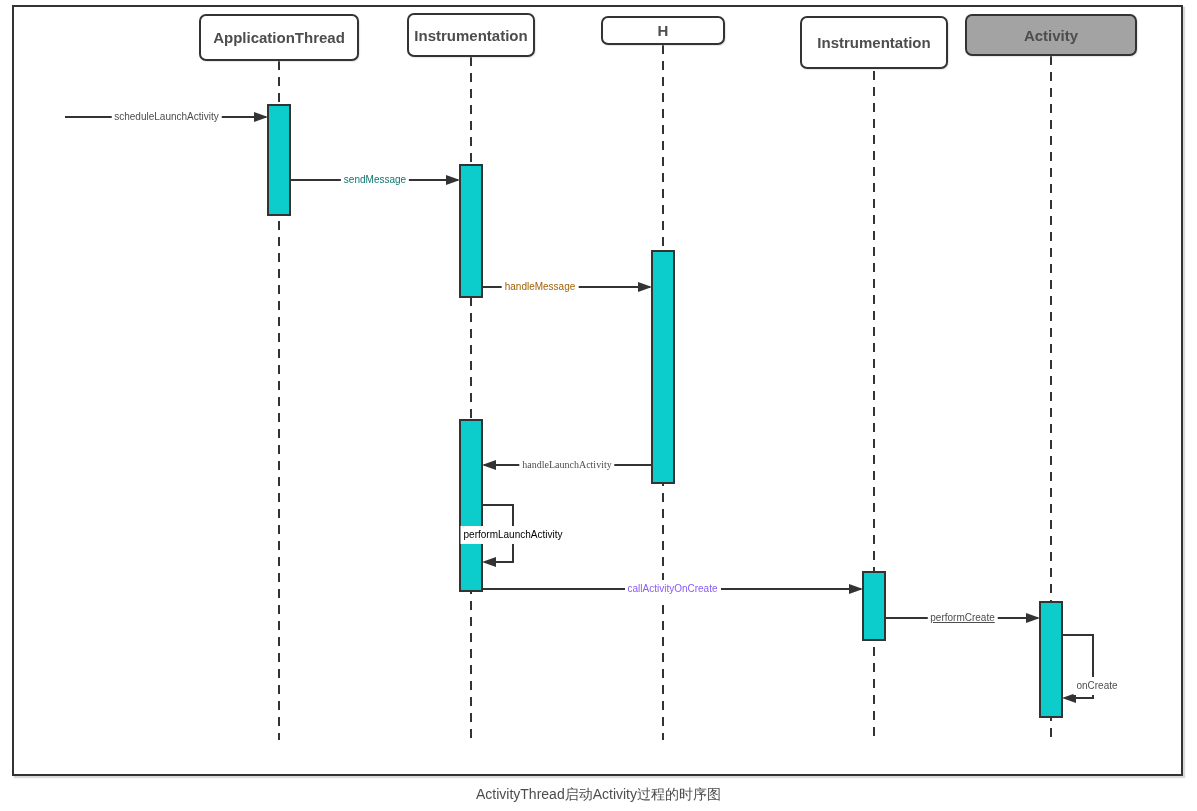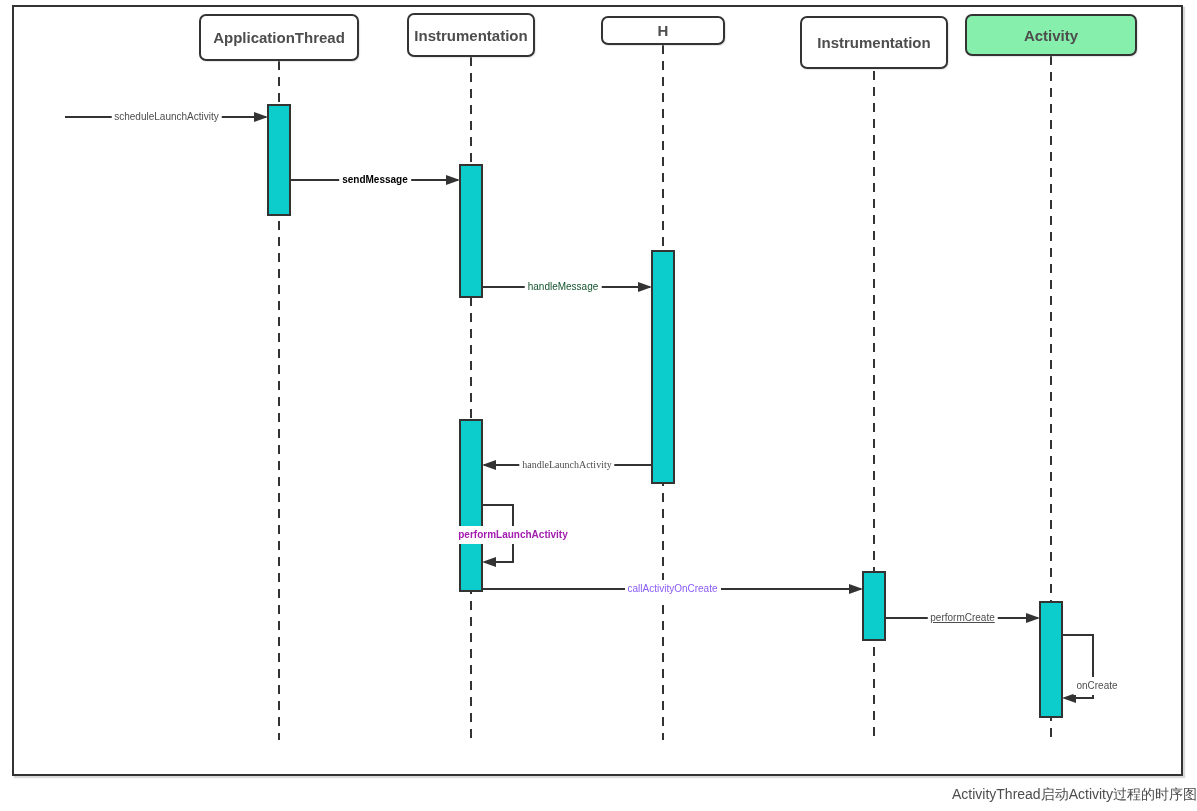--- a/index.html
+++ b/index.html
@@ -15,21 +15,21 @@
   .pbox{
     position:absolute;box-sizing:border-box;border:2px solid #701a75;border-radius:7px;
     background:#fff;display:flex;align-items:center;justify-content:center;
     color:#4d4d4d;font-size:15px;box-shadow:1px 1px 1px rgba(190,190,190,.35);font-weight:bold;
   }
   .msg-label{
     position:absolute;transform:translate(-50%,-50%);background:#fff;color:#4d4d4d;
     font-size:10px;line-height:18px;padding:0 3px;white-space:nowrap;
   }
   #caption{
-    position:absolute;left:0;top:786px;width:100%;text-align:right;
+    position:absolute;left:0;top:786px;width:100%;text-align:center;
     color:#4d4d4d;font-size:14px;
   }
 </style>
 </head>
 <body>
 
 <div id="stage" style="width: 1197px; height: 811px;">
   <div id="diagram-border" style="left: 12px; top: 5px; width: 1171px; height: 771px; border-color: rgb(51, 51, 51);"></div>
   <svg id="diagram-svg" xmlns="http://www.w3.org/2000/svg" width="1197" height="811">
       <line x1="279" y1="61" x2="279" y2="740" stroke="#333333" stroke-width="2" stroke-dasharray="9 7"></line>
@@ -55,35 +55,35 @@
       <polygon points="482,562 496,557 496,567" fill="#333333"></polygon>
       <line x1="482" y1="589" x2="861" y2="589" stroke="#333333" stroke-width="2"></line>
       <polygon points="863,589 849,584 849,594" fill="#333333"></polygon>
       <line x1="885" y1="618" x2="1038" y2="618" stroke="#333333" stroke-width="2"></line>
       <polygon points="1040,618 1026,613 1026,623" fill="#333333"></polygon>
       <polyline points="1062,635 1093,635 1093,698 1075,698" fill="none" stroke="#333333" stroke-width="2"></polyline>
       <polygon points="1062,698 1076,693 1076,703" fill="#333333"></polygon>
     </svg>
   <div id="caption">ActivityThread启动Activity过程的时序图</div>
 <div class="msg-label" style="left: 166.5px; top: 117px; color: rgb(77, 77, 77);">scheduleLaunchActivity</div>
-    <div class="msg-label" style="left: 375px; top: 180px; color: #000000; font-weight: bold;">sendMessage</div>
-    <div class="msg-label" style="left: 563px; top: 287px; color: #14532d;">handleMessage</div>
+    <div class="msg-label" style="left: 375px; top: 180px; color: #0f766e;">sendMessage</div>
+    <div class="msg-label" style="left: 540px; top: 287px; color: #a16207;">handleMessage</div>
     <div class="msg-label" style="left: 567px; top: 465px; color: rgb(77, 77, 77); font-family: Liberation Serif, serif;">handleLaunchActivity</div>
-    <div class="msg-label" style="left: 513px; top: 535px; color: #a21caf; font-weight: bold;">performLaunchActivity</div>
+    <div class="msg-label" style="left: 513px; top: 535px; color: #000000;">performLaunchActivity</div>
     <div class="msg-label" style="left: 672.5px; top: 589px; color: #8b5cf6;">callActivityOnCreate</div>
     <div class="msg-label" style="left: 962.5px; top: 618px; color: rgb(77, 77, 77); text-decoration: underline;">performCreate</div>
     <div class="msg-label" style="left: 1097px; top: 670px; color: rgb(77, 77, 77); margin-top: 16px;">onCreate</div>
     <div class="pbox" style="left: 199px; top: 14px; width: 160px; height: 47px; border-color: rgb(51, 51, 51); background: rgb(255, 255, 255);">
       <span>ApplicationThread</span>
     </div>
     <div class="pbox" style="left: 407px; top: 13px; width: 128px; height: 44px; border-color: rgb(51, 51, 51); background: rgb(255, 255, 255);">
       <span>Instrumentation</span>
     </div>
     <div class="pbox" style="left: 601px; top: 16px; width: 124px; height: 29px; border-color: rgb(51, 51, 51); background: rgb(255, 255, 255);">
       <span>H</span>
     </div>
     <div class="pbox" style="left: 800px; top: 16px; width: 148px; height: 53px; border-color: rgb(51, 51, 51); background: rgb(255, 255, 255);">
       <span>Instrumentation</span>
     </div>
-    <div class="pbox" style="left: 965px; top: 14px; width: 172px; height: 42px; border-color: rgb(51, 51, 51); background: #86efac;">
+    <div class="pbox" style="left: 965px; top: 14px; width: 172px; height: 42px; border-color: rgb(51, 51, 51); background: #a3a3a3;">
       <span>Activity</span>
     </div>
   </div>
 
 </body></html>

